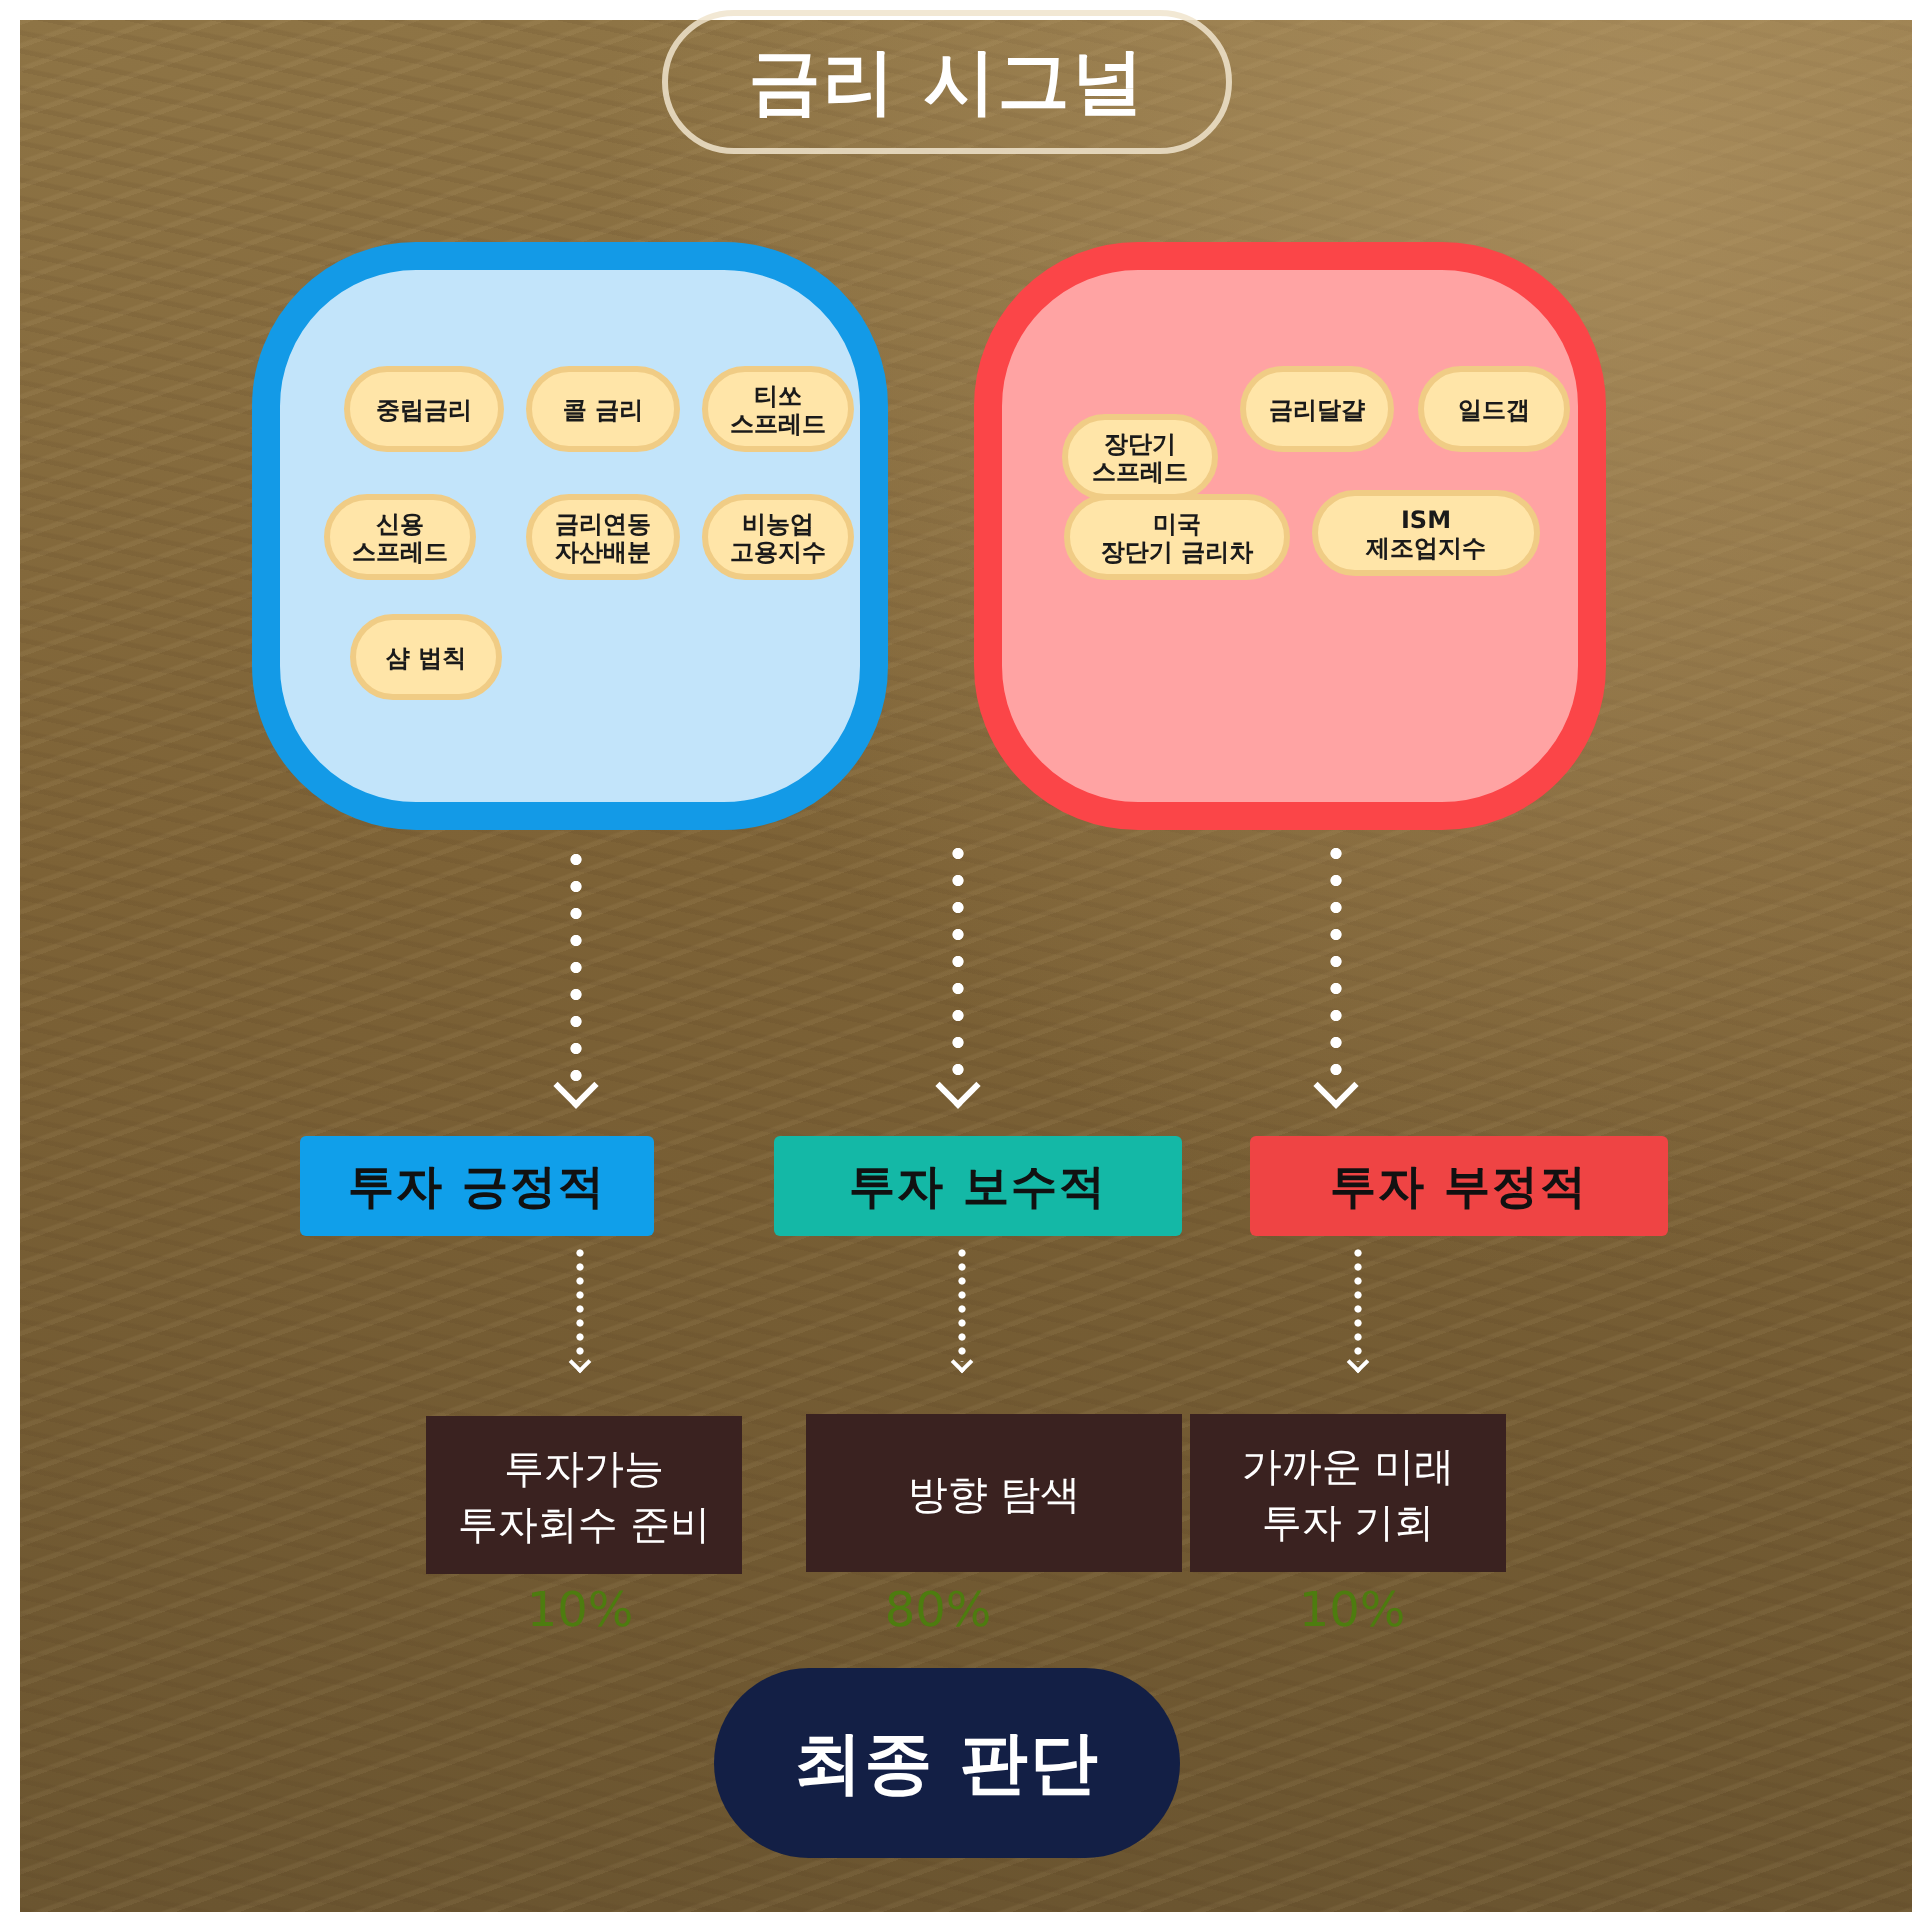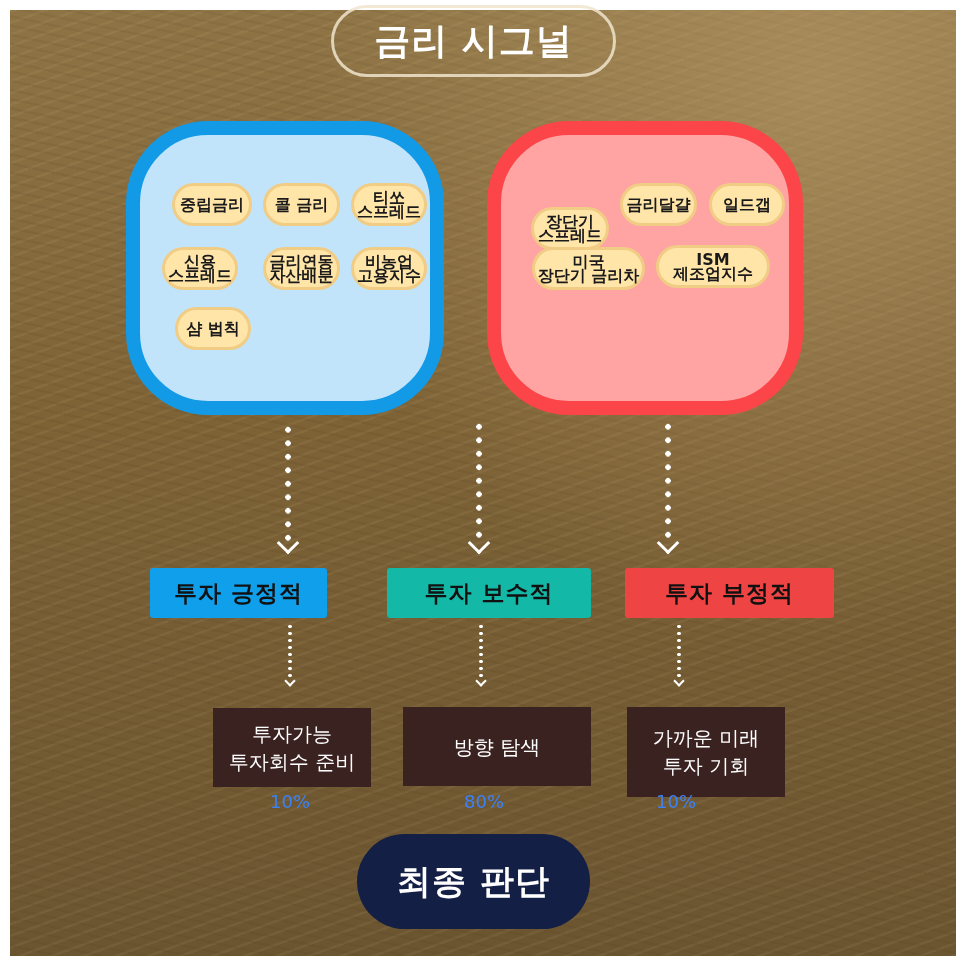--- a/index.html
+++ b/index.html
@@ -26,21 +26,21 @@
     .signal-box {
       position: absolute; border-radius: 82px; border-width: 14px; border-style: solid;
     }
     .box-blue { left: 126px; top: 121px; width: 318px; height: 294px; background: #c2e4fa; border-color: #139ae7; }
     .box-red  { left: 487px; top: 121px; width: 316px; height: 294px; background: #ffa3a3; border-color: #fb4548; }
 
     .chip {
       position: absolute; height: 43px;
       background: #ffe5a8; border: 3px solid #f0cc85; border-radius: 22px;
       display: flex; align-items: center; justify-content: center; text-align: center;
-      font-size: 16px; font-weight: bold; line-height: 14px; color: #1a1a1a;
+      font-size: 12px; font-weight: bold; line-height: 14px; color: #1a1a1a;
       white-space: pre-line;
     }
 
     .dots {
       position: absolute; width: 6px;
       background-image: radial-gradient(circle, #ffffff 2.6px, rgba(255,255,255,0) 3px);
       background-size: 6px 13.5px; background-repeat: repeat-y;
     }
     .dots-small {
       position: absolute; width: 4px;
@@ -67,21 +67,21 @@
     .stance-con { left: 387px; width: 204px; background: #14b8a6; }
     .stance-neg { left: 625px; width: 209px; background: #ef4444; }
 
     .outcome {
       position: absolute; top: 698px; height: 80px; background: #3a2220;
       display: flex; align-items: center; justify-content: center; text-align: center;
       color: #ffffff; font-size: 20px; line-height: 28px; white-space: pre-line;
     }
     .pct {
       position: absolute; top: 782px; width: 160px; text-align: center;
-      color: #3b82f6; font-size: 18px;
+      color: #4d7c0f; font-size: 24px;
     }
 
     .final-pill {
       position: absolute; left: 357px; top: 834px; width: 233px; height: 95px;
       background: #131f45; border-radius: 48px;
       display: flex; align-items: center; justify-content: center;
       color: #ffffff; font-size: 34px; font-weight: bold; letter-spacing: 1px;
     }
   </style>
 </head>
@@ -134,22 +134,22 @@
 
 <div class="dots-small" style="left:479px; top:623px; height:58px;"></div>
 <div class="chev-small" style="left:477px; top:677px;"></div>
 
 <div class="dots-small" style="left:677px; top:623px; height:58px;"></div>
 <div class="chev-small" style="left:675px; top:677px;"></div>
 
 <div class="outcome" style="left:213px; width:158px; top:708px; height:79px;">투자가능
 투자회수 준비</div>
 <div class="outcome" style="left:403px; width:188px; top:707px; height:79px;">방향 탐색</div>
-<div class="outcome" style="left:595px; width:158px; top:707px; height:90px;margin-left:32px;">가까운 미래
+<div class="outcome" style="left:595px; width:158px; top:707px; height:79px;">가까운 미래
 투자 기회</div>
 
 <div class="pct" style="left:210px; top:791px;">10%</div>
-<div class="pct" style="left:404px; top:791px;">80%</div>
+<div class="pct" style="left:389px; top:791px;">80%</div>
 <div class="pct" style="left:596px; top:791px;">10%</div>
 
 <div class="final-pill">
   <span>최종 판단</span>
 </div>
 
 </body></html>

